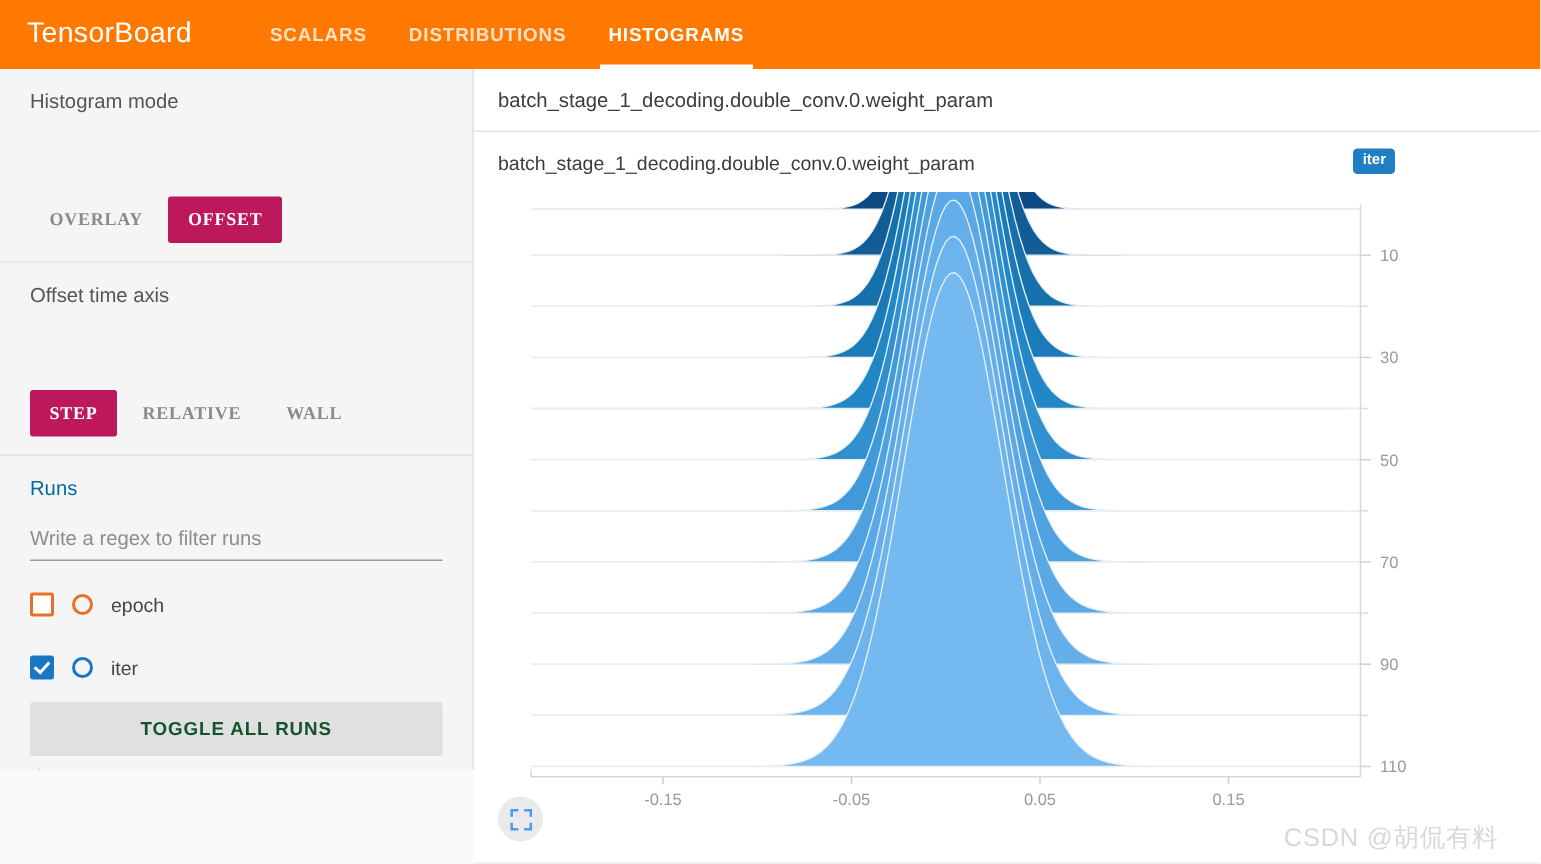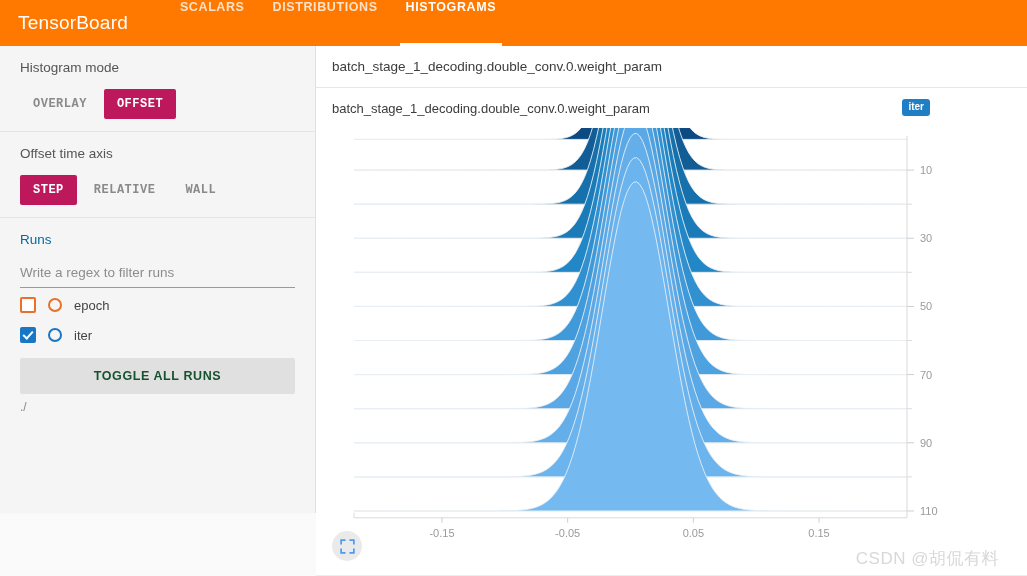--- a/index.html
+++ b/index.html
@@ -19,21 +19,21 @@
     display: flex; align-items: center;
     z-index: 20;
   }
   .brand {
     color: #fff; font-size: 19px; font-weight: normal;
     margin-left: 18px; letter-spacing: .2px;
     white-space: nowrap;
   }
   .tabs { display: flex; align-items: stretch; height: 46px; margin-left: 38px; }
   .tab {
-    display: flex; height: 46px;
+    display: flex; align-items: center; height: 46px;
     padding: 0 14px;
     color: rgba(255,255,255,.78);
     font-size: 12.5px; font-weight: bold; letter-spacing: .6px;
     cursor: pointer; position: relative;
     white-space: nowrap;
   }
   .tab.active { color: #fff; }
   .tab.active::after {
     content: ""; position: absolute; left: 8px; right: 8px; bottom: 0;
     height: 3px; background: #fff;
@@ -51,33 +51,34 @@
   .sb-title {
     font-size: 13.5px; color: #555; margin-bottom: 14px; font-weight: normal;
   }
   .sb-title.runs { color: #0369a1; }
   .btn-row { display: flex; align-items: center; gap: 4px; }
   .mbtn {
     font-size: 12px; font-weight: bold; letter-spacing: .5px;
     color: #8a8a8a; background: transparent;
     border: none; border-radius: 2px;
     padding: 8px 13px; cursor: pointer;
-    font-family: Liberation Mono, monospace;
+    font-family: Liberation Serif, serif;
+    margin-top: 42px;
   }
   .mbtn.sel { background: #be185d; color: #fff; }
 
   .regex-input {
     width: 100%; border: none; border-bottom: 1px solid #9a9a9a;
     background: transparent; outline: none;
     font-size: 13.5px; color: #555; padding: 4px 0 7px 0;
     font-family: "Liberation Sans", sans-serif;
   }
   .regex-input::placeholder { color: #8d8d8d; }
 
-  .run-row { display: flex; align-items: center; height: 26px; margin-top: 4px; }
+  .run-row { display: flex; align-items: center; height: 26px; margin-top: 16px; }
   .cbox {
     width: 16px; height: 16px; border-radius: 2px;
     display: inline-block; position: relative; cursor: pointer; flex: none;
   }
   .cbox.off { border: 2px solid #e8702a; background: #fff; }
   .cbox.on { background: #1976c5; border: 2px solid #1976c5; }
   .cbox.on::after {
     content: ""; position: absolute; left: 3px; top: 0px;
     width: 4px; height: 8px; border: solid #fff;
     border-width: 0 2px 2px 0; transform: rotate(42deg);

